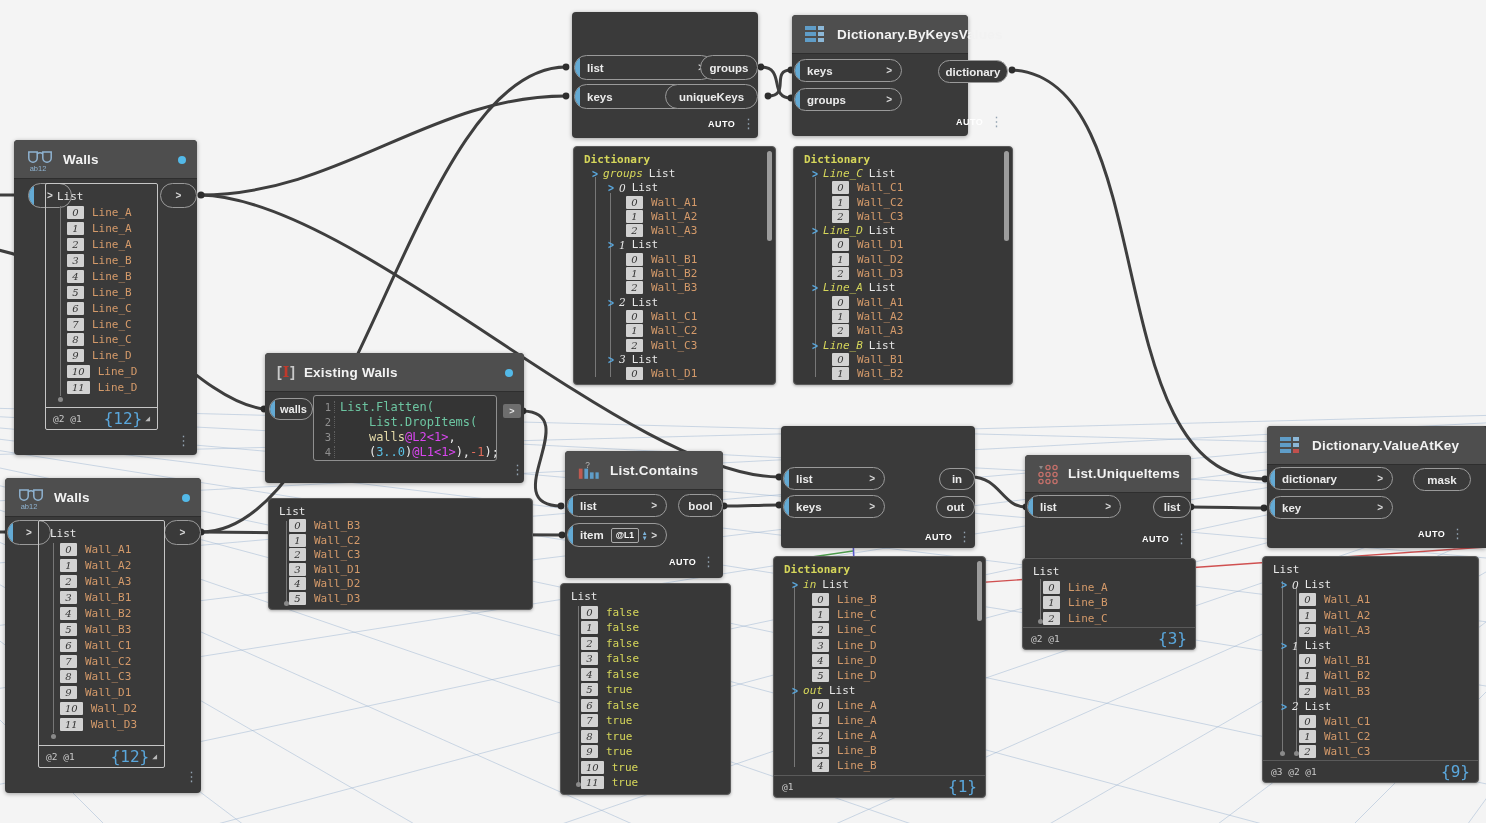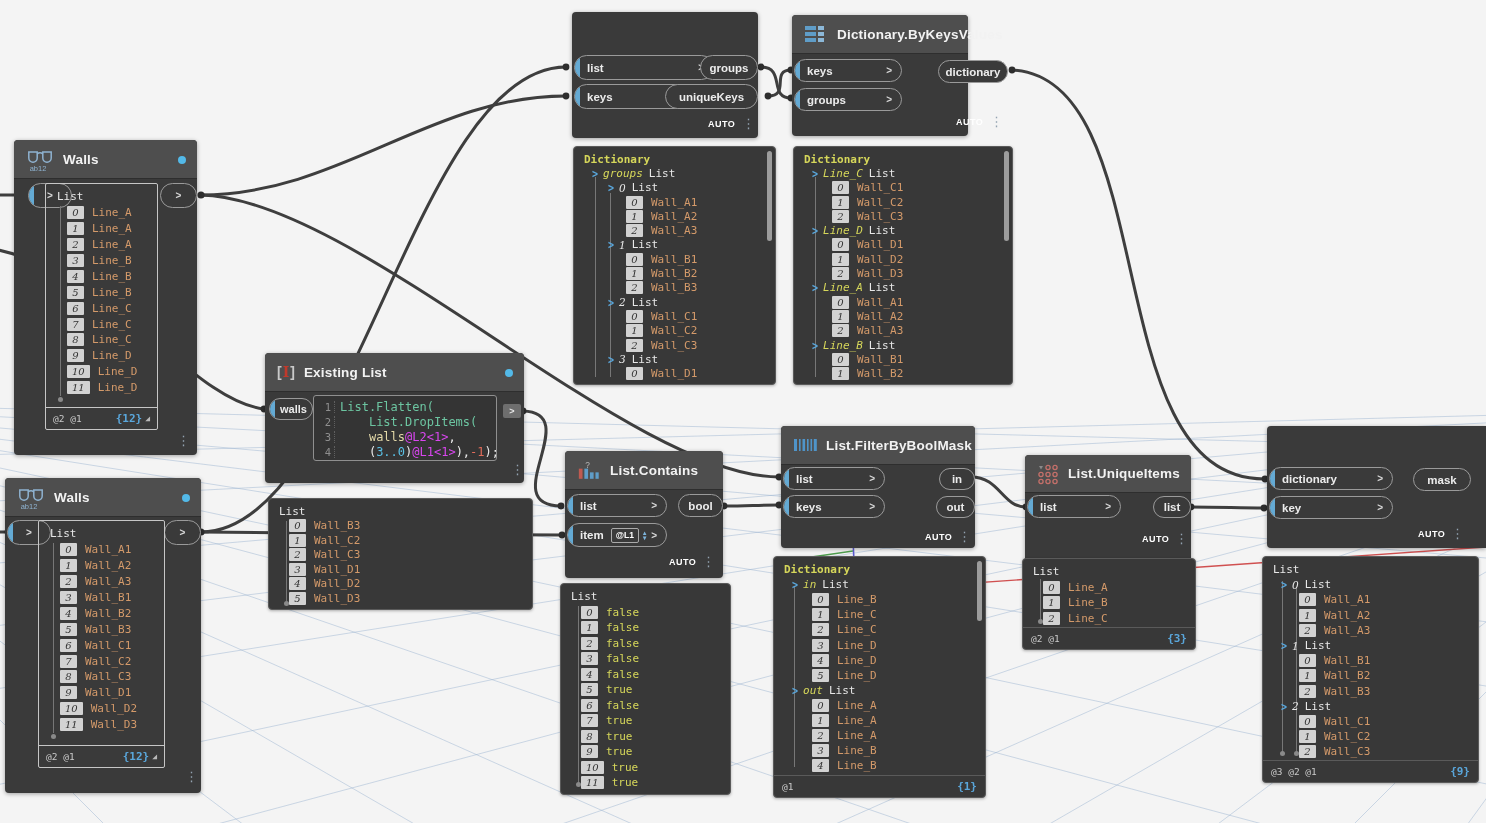--- a/index.html
+++ b/index.html
@@ -25,21 +25,21 @@
   .lvlchip{border:1px solid #aaa;border-radius:2px;font-size:8.5px;padding:0 4px;margin-left:7px;
            color:#fff;line-height:13px}
   .spin{display:flex;flex-direction:column;color:#7db4dc;font-size:6.5px;line-height:5px;margin-left:4px}
   .lace{position:absolute;color:#fff;font-size:9px;font-weight:700;letter-spacing:.5px}
   .menu{position:absolute;color:#93a3b1;font-size:13px;line-height:1;cursor:pointer}
   .wbox{position:absolute;border:1px solid #c6c6c6;border-radius:2px;box-sizing:border-box;overflow:hidden}
   .wlist{padding:5px 2px 0 9px;position:relative}
   .wfoot{position:absolute;left:0;right:0;bottom:0;height:22px;border-top:1px solid #c6c6c6;
          display:flex;align-items:center;padding:0 7px;box-sizing:border-box;
          font-family:"DejaVu Sans Mono",monospace;font-size:9.5px;color:#c9c9c9}
-  .count{color:#5aa7dc;font-weight:700;font-size:11px;margin-left:auto}
+  .count{color:#5aa7dc;font-weight:400;font-size:16px;margin-left:auto}
   .handle{color:#b9b9b9;font-size:8px;margin-left:3px;cursor:nwse-resize}
   .prev{position:absolute;background:#383838;border:1px solid #5a5a5a;border-radius:4px;z-index:2;
         box-sizing:border-box;padding:5px 4px 0 6px;overflow:hidden;box-shadow:0 1px 3px rgba(0,0,0,.3)}
   .prow{white-space:nowrap;font-family:"DejaVu Sans Mono",monospace;font-size:11px;color:#e6e6e6;
         display:flex;align-items:center;height:var(--rh,15px);position:relative;z-index:1}
   .arr{color:#5aa7dc;font-weight:700;margin-right:5px;font-size:10px;transform:scaleY(1.2)}
   .rkey{margin-right:6px}
   .k-key{color:#d6d75a;font-style:italic}
   .k-idx{color:#e8e8e8;font-style:italic;font-family:"DejaVu Serif",serif;font-size:10.5px}
   .chip{background:#d2d2d2;color:#333;font-family:"DejaVu Serif",serif;font-style:italic;
@@ -374,21 +374,21 @@
   <span class="menu" style="left:198px;top:100px">⋮</span>
 </div>
 
 <div class="node" style="left:265px;top:353px;width:259px;height:130px">
   <div class="nhead">
     <span class="cbicon">
         <span>[</span>
         <span class="ibeam">I</span>
         <span>]</span>
       </span>
-    <span class="ntitle">Existing List</span>
+    <span class="ntitle">Existing Walls</span>
     <span class="pdot"></span>
   </div>
   <div class="pill" style="left:4px;top:45px;width:44px;height:22px;font-size:11px">
     <span class="bar"></span>
       <span class="lbl" style="margin-left:10px">walls</span>
     </div>
   <div class="codebox" style="left:48px;top:42px;width:184px;height:66px">
       <div class="crow">
         <span class="cnum">1</span>
         <span class="cseg c-fn">List.Flatten(</span>
@@ -449,35 +449,20 @@
     <span class="chev">&gt;</span>
     </div>
   <div class="pill out" style="left:113px;top:43px;width:45px;height:23px">
     <span class="lbl">bool</span>
     </div>
   <span class="lace" style="left:104px;top:106px">AUTO</span>
   <span class="menu" style="left:137px;top:104px">⋮</span>
 </div>
 
 <div class="node" style="left:781px;top:426px;width:194px;height:122px">
-  <div class="nhead">
-    <span class="icon">
-      <svg width="24" height="16" viewBox="0 0 24 16">
-          <g fill="#4f94c9">
-            <rect x="1" y="2" width="3" height="12"></rect>
-            <rect x="6" y="2" width="1.6" height="12"></rect>
-            <rect x="9.5" y="2" width="2.6" height="12"></rect>
-            <rect x="14" y="2" width="1.6" height="12"></rect>
-            <rect x="17.5" y="2" width="1.6" height="12"></rect>
-            <rect x="20.8" y="2" width="3" height="12"></rect>
-          </g>
-        </svg>
-    </span>
-    <span class="ntitle">List.FilterByBoolMask</span>
-  </div>
   <div class="pill" style="left:2px;top:41px;width:102px;height:23px">
     <span class="bar"></span>
       <span class="lbl">list</span>
       <span class="chev">&gt;</span>
     </div>
   <div class="pill" style="left:2px;top:69px;width:102px;height:23px">
     <span class="bar"></span>
       <span class="lbl">keys</span>
       <span class="chev">&gt;</span>
     </div>
@@ -516,20 +501,35 @@
       <span class="chev">&gt;</span>
     </div>
   <div class="pill out" style="left:128px;top:41px;width:38px;height:22px">
     <span class="lbl">list</span>
     </div>
   <span class="lace" style="left:117px;top:79px">AUTO</span>
   <span class="menu" style="left:150px;top:77px">⋮</span>
 </div>
 
 <div class="node" style="left:1267px;top:426px;width:219px;height:122px;border-radius:4px 0 0 4px">
+  <div class="nhead">
+    <span class="icon">
+      <svg width="24" height="20" viewBox="0 0 24 20">
+          <g fill="#5f9dc8">
+            <rect x="1" y="2" width="11" height="4"></rect>
+            <rect x="14" y="2" width="6" height="4" fill="#8cb8d8"></rect>
+            <rect x="1" y="8" width="11" height="4"></rect>
+            <rect x="14" y="8" width="6" height="4" fill="#8cb8d8"></rect>
+            <rect x="1" y="14" width="11" height="4"></rect>
+            <rect x="14" y="14" width="6" height="4" fill="#c0504d"></rect>
+          </g>
+        </svg>
+    </span>
+    <span class="ntitle">Dictionary.ValueAtKey</span>
+  </div>
   <div class="pill" style="left:2px;top:41px;width:124px;height:23px">
     <span class="bar"></span>
       <span class="lbl">dictionary</span>
       <span class="chev">&gt;</span>
     </div>
   <div class="pill" style="left:2px;top:70px;width:124px;height:23px">
     <span class="bar"></span>
       <span class="lbl">key</span>
       <span class="chev">&gt;</span>
     </div>

